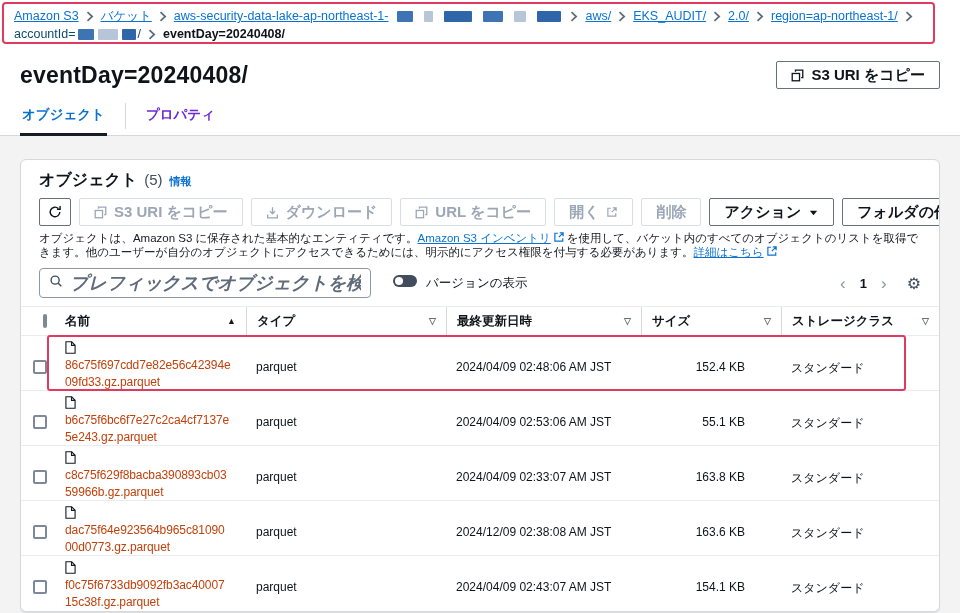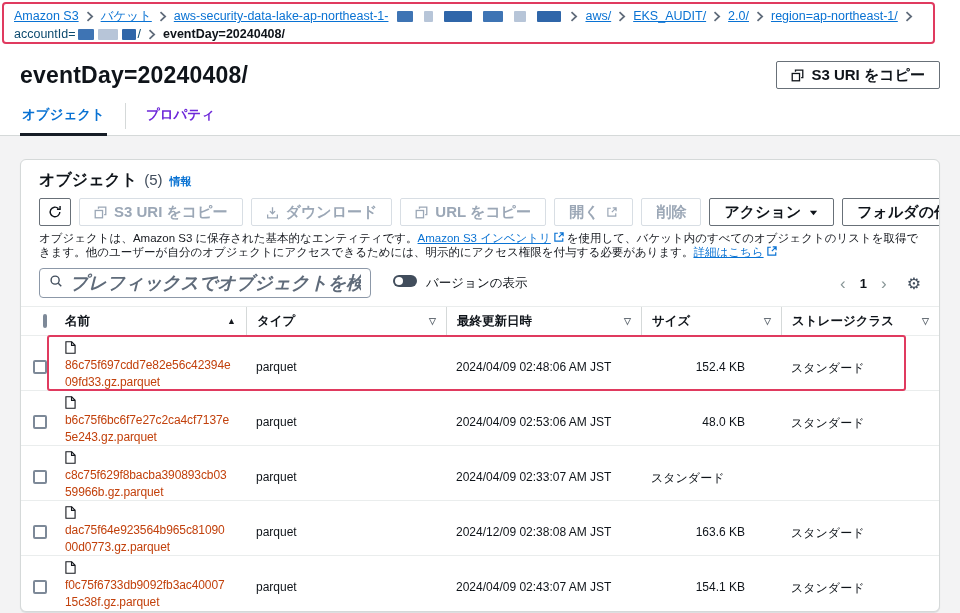--- a/index.html
+++ b/index.html
@@ -331,35 +331,36 @@
             <div class="cb"></div>
           </div>
           <div class="cell name"><span class="file-ico" style="display: inline-flex;">
               <svg width="11" height="13" viewBox="0 0 12 14">
                 <path d="M1 .8h6.3L11 4.6v8.6H1z" fill="#fff" stroke="#16191f" stroke-width="1.2"></path>
                 <path d="M7.1.8v3.9H11" fill="none" stroke="#16191f" stroke-width="1.2"></path>
               </svg>
             </span><a class="obj-link">b6c75f6bc6f7e27c2ca4cf7137e</a><a class="obj-link">5e243.gz.parquet</a></div>
           <div class="cell">parquet</div>
           <div class="cell">2024/04/09 02:53:06 AM JST</div>
-          <div class="cell size">48.0 KB</div>
+          <div class="cell size">55.1 KB</div>
           <div class="cell">スタンダード</div>
         </div>
         <div class="trow">
           <div class="cell cbcell">
             <div class="cb"></div>
           </div>
           <div class="cell name"><span class="file-ico" style="display: inline-flex;">
               <svg width="11" height="13" viewBox="0 0 12 14">
                 <path d="M1 .8h6.3L11 4.6v8.6H1z" fill="#fff" stroke="#16191f" stroke-width="1.2"></path>
                 <path d="M7.1.8v3.9H11" fill="none" stroke="#16191f" stroke-width="1.2"></path>
               </svg>
             </span><a class="obj-link">c8c75f629f8bacba390893cb03</a><a class="obj-link">59966b.gz.parquet</a></div>
           <div class="cell">parquet</div>
           <div class="cell">2024/04/09 02:33:07 AM JST</div>
+          <div class="cell size">163.8 KB</div>
           <div class="cell">スタンダード</div>
         </div>
         <div class="trow">
           <div class="cell cbcell">
             <div class="cb"></div>
           </div>
           <div class="cell name"><span class="file-ico" style="display: inline-flex;">
               <svg width="11" height="13" viewBox="0 0 12 14">
                 <path d="M1 .8h6.3L11 4.6v8.6H1z" fill="#fff" stroke="#16191f" stroke-width="1.2"></path>
                 <path d="M7.1.8v3.9H11" fill="none" stroke="#16191f" stroke-width="1.2"></path>

